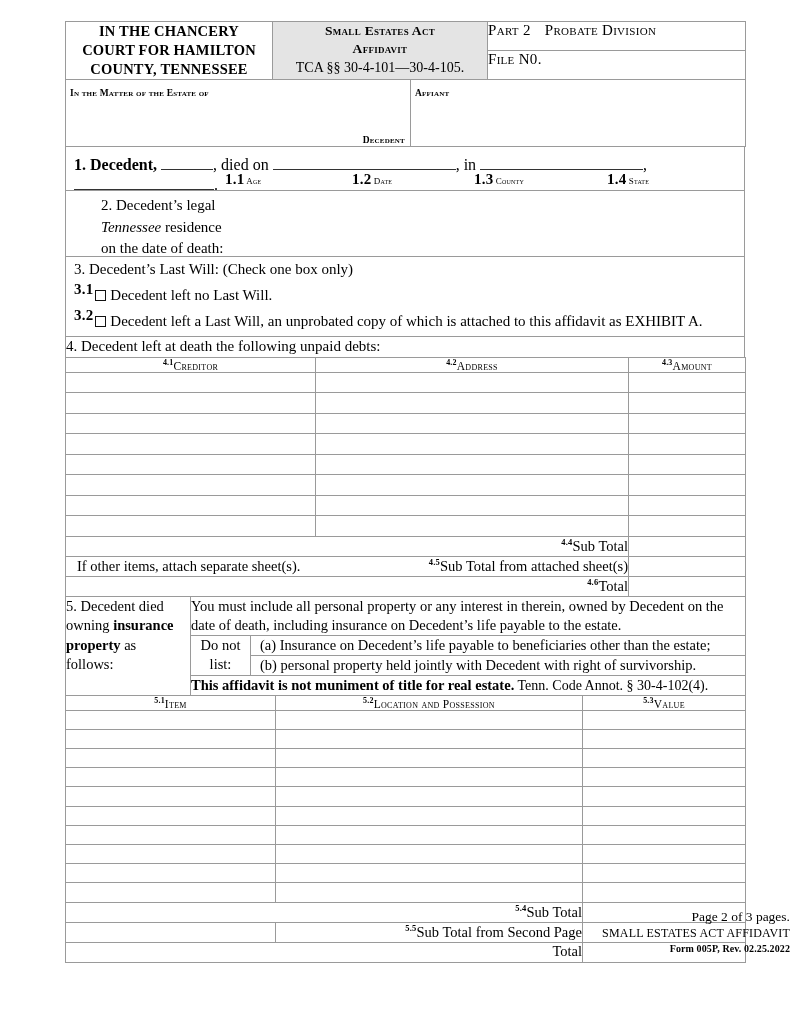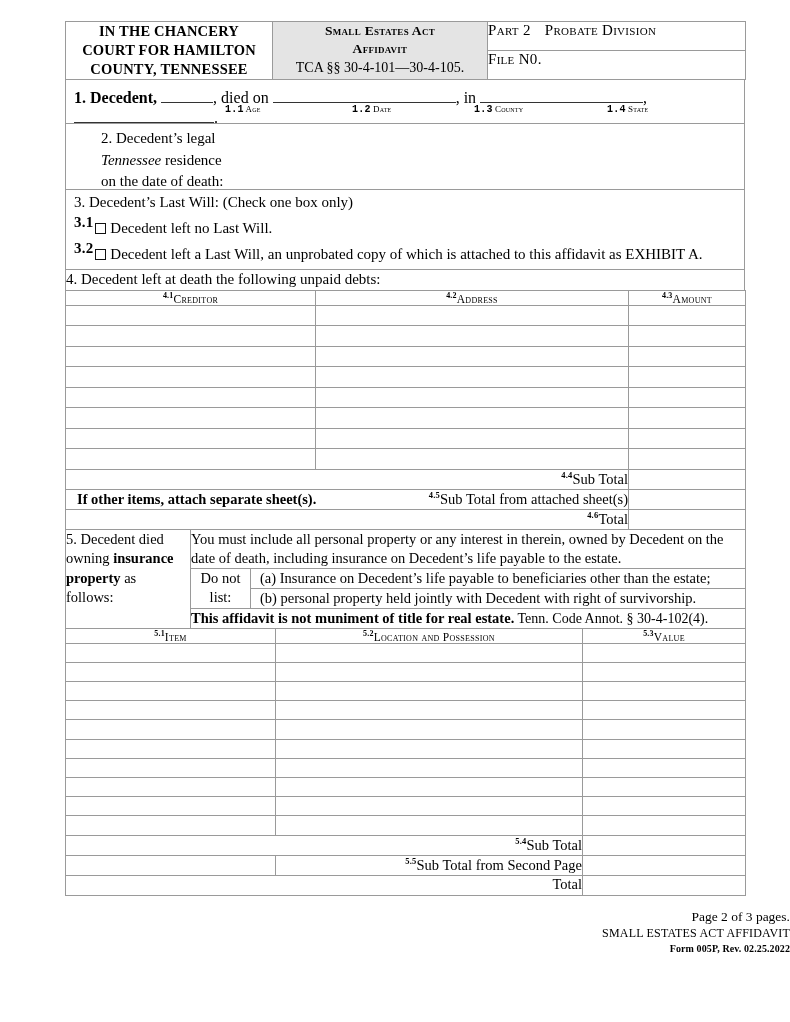--- a/index.html
+++ b/index.html
@@ -121,21 +121,21 @@
     height: 15px;
   }
   .sublabel {
     position: absolute;
     top: 24px;
     font-size: 9px;
     font-variant: small-caps;
     letter-spacing: .2px;
     white-space: nowrap;
   }
-  .sublabel b { font-size: 10px; font-family: Liberation Mono, monospace; }
+  .sublabel b { font-size: 15px; }
 
   
   .item2 {
     padding: 4px 6px 5px 8px;
     font-size: 15px;
     line-height: 1.42;
     height: 56px;
     margin-left: 27px;
   }
   .item2 i { font-style: italic; }
@@ -169,21 +169,21 @@
   .data-row td { height: 19.5px; }
   .data-row-5 td { height: 18.2px; }
 
   .tot-row td {
     height: 19px;
     font-size: 14.5px;
     padding: 1px 5px 2px 5px;
   }
   .tot-label { text-align: right; }
   .tot-label .sup { font-size: 8.5px; }
-  .left-note { text-align: left; font-size: 14.5px; padding-left: 8px; font-weight: bold; }
+  .left-note { text-align: left; font-size: 14.5px; padding-left: 8px; }
 
   
   .sec5-left {
     font-size: 14.5px;
     line-height: 1.35;
     padding: 6px 5px 6px 8px;
   }
   .sec5-left b { font-weight: bold; }
   .instr {
     font-size: 14.5px;
@@ -247,20 +247,41 @@
         </td>
       </tr>
       <tr>
         <td class="file-cell">
           <span>File N0.</span>
         </td>
       </tr>
     </tbody>
       </table>
 
+    <table class="grid" style="margin-top:-1px">
+      <colgroup>
+          <col style="width:345px">
+          <col style="width:335px">
+        </colgroup>
+      <tbody>
+          <tr>
+        <td>
+          <div class="estate-box">
+            <span class="tiny-caps">In the Matter of the Estate of</span>
+            <span class="tiny-caps decedent-label">Decedent</span>
+          </div>
+        </td>
+        <td>
+          <div class="estate-box">
+            <span class="tiny-caps">Affiant</span>
+          </div>
+        </td>
+      </tr>
+    </tbody>
+      </table>
 
     <table class="grid" style="margin-top:-1px">
       <tbody>
           <tr>
         <td>
           <div class="line1">
             <span class="num">1. Decedent,</span>
             <span class="fill" style="width:52px"></span><span>, died on</span>
             <span class="fill" style="width:183px"></span><span>, in</span>
             <span class="fill" style="width:163px"></span><span>,</span><span class="fill" style="width:140px"></span><span>.</span>

